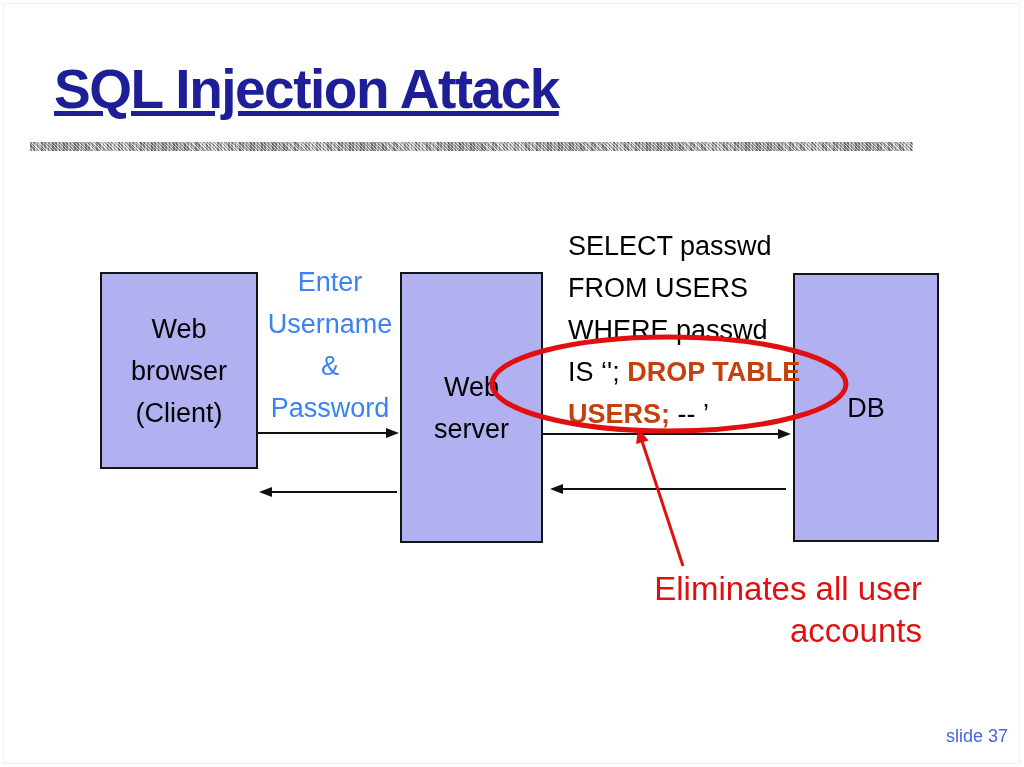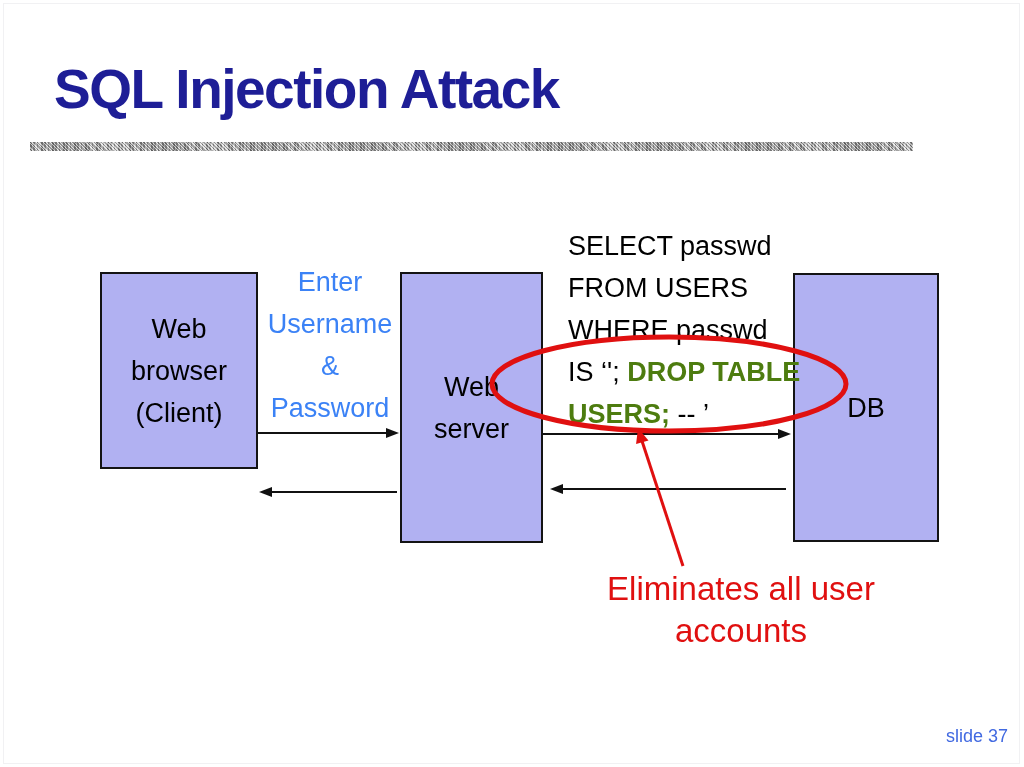--- a/index.html
+++ b/index.html
@@ -18,20 +18,21 @@
     pointer-events: none;
   }
   .title {
     position: absolute;
     left: 54px; top: 57px;
     font-size: 55px;
     font-weight: bold;
     letter-spacing: -1.5px;
     color: #1e1e96;
     white-space: nowrap;
+    text-decoration: underline;
   }
   .divider {
     position: absolute;
     left: 30px; top: 142px;
     width: 883px; height: 9px;
     background-image:
       repeating-linear-gradient(45deg, rgba(255,255,255,0.55) 0 1px, rgba(40,40,40,0.35) 1px 2px, rgba(255,255,255,0.45) 2px 3px, rgba(70,70,70,0.3) 3px 5px),
       repeating-linear-gradient(90deg, #7a7a7a 0 2px, #c2c2c2 2px 3px, #8a8a8a 3px 5px, #dcdcdc 5px 7px, #969696 7px 8px, #cccccc 8px 11px);
   }
   .box {
@@ -60,25 +61,25 @@
     color: #3b82f6;
   }
   .sql {
     position: absolute;
     left: 568px; top: 225px;
     font-size: 27px;
     line-height: 42px;
     color: #000000;
     white-space: nowrap;
   }
-  .red-bold { color: #4d7c0f; font-weight: bold; }
+  .red-bold { color: #c2410c; font-weight: bold; }
   .annotation {
     position: absolute;
     left: 560px; top: 568px; width: 362px;
-    text-align: center;
+    text-align: right;
     font-size: 33px;
     line-height: 42px;
     color: #e01010;
   }
   .overlay {
     position: absolute;
     left: 0; top: 0;
     pointer-events: none;
   }
   .page-number {

